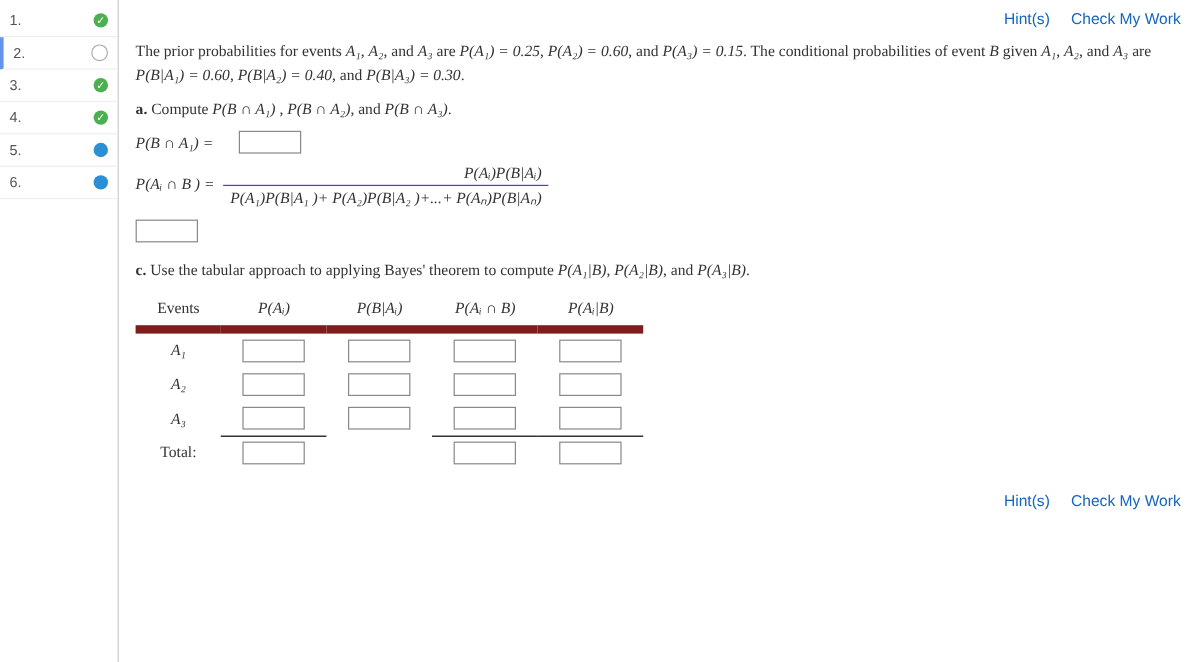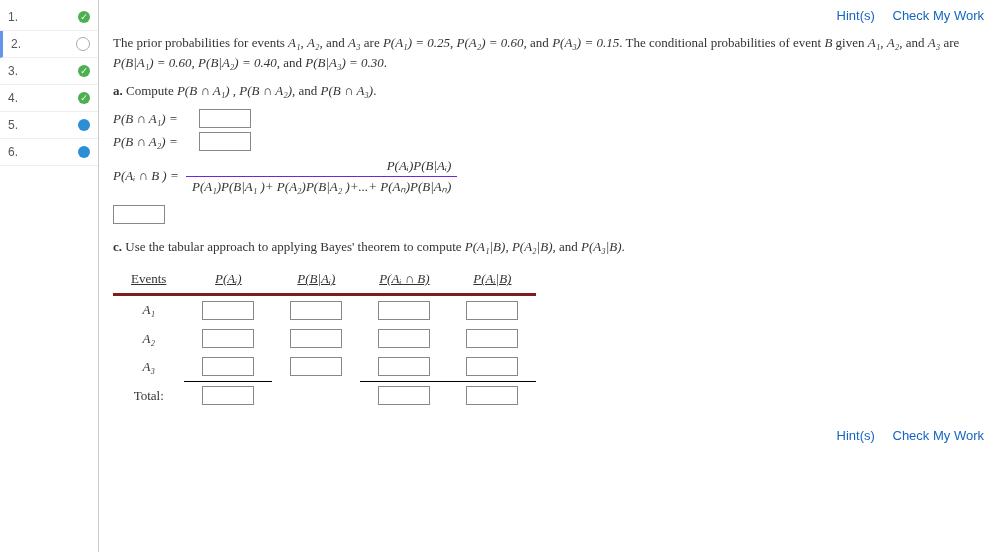--- a/index.html
+++ b/index.html
@@ -83,23 +83,22 @@
   table.bayes {
     border-collapse: collapse;
     margin-top: 6px;
   }
   table.bayes th, table.bayes td {
     padding: 4px 18px;
     text-align: center;
     font-weight: normal;
   }
   table.bayes thead th {
-    border-bottom: 3px solid #7f1d1d;
+    border-bottom: 7px solid #7f1d1d;
     font-family: 'Times New Roman', serif;
-    text-decoration: underline;
   }
   table.bayes td.ev {
     font-style: italic;
   }
   .total-sep { border-top:1px solid #000; }
   .footer-bar {
     text-align: right;
     font-family: 'Trebuchet MS', Arial, sans-serif;
     font-size: 13px;
     margin-top: 16px;
@@ -154,24 +153,20 @@
       </p>
 
       <p>
         <b>a.</b><span> Compute </span>
         <span class="math-i">P(B ∩ A₁)</span> , <span class="math-i">P(B ∩ A₂)</span><span>, and </span><span class="math-i">P(B ∩ A₃)</span>.
       </p>
       <div class="answer-row">
         <span class="answer-label math-i">P(B ∩ A₁) =</span>
         <input class="short" style="">
       </div>
-      <div class="answer-row">
-        <span class="answer-label math-i">P(B ∩ A₂) =</span>
-        <input class="short" style="">
-      </div>
 
       <p>
         <span class="math-i">P(Aᵢ ∩ B ) = </span>
         <span class="frac">
           <span class="num math-i">P(Aᵢ)P(B|Aᵢ)</span>
           <span class="den math-i">P(A₁)P(B|A₁ )+ P(A₂)P(B|A₂ )+...+ P(Aₙ)P(B|Aₙ)</span>
         </span>
       </p>
       <div class="single-input">
         <input class="short" style="">

